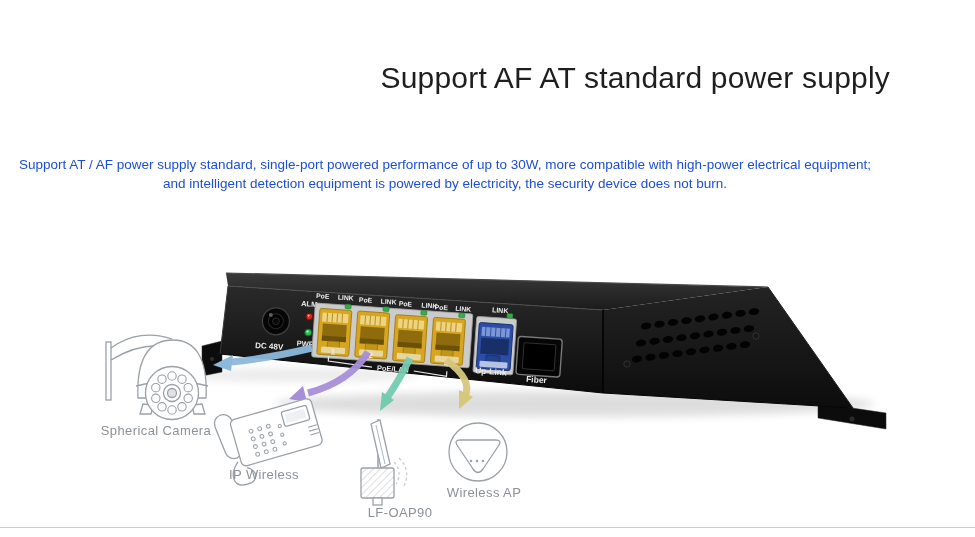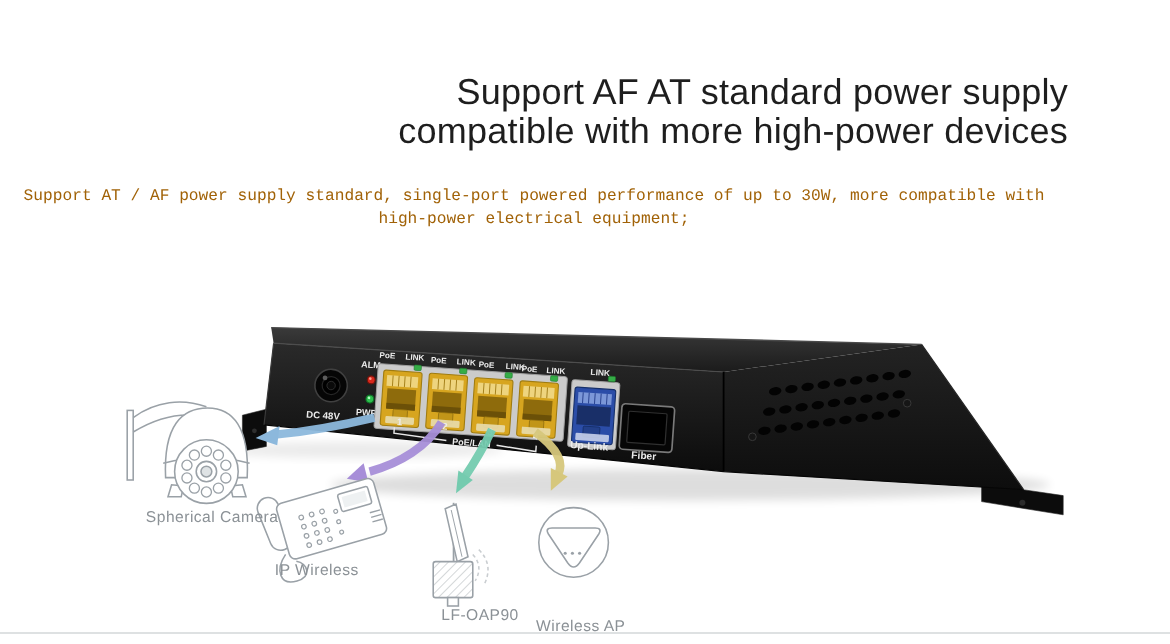--- a/index.html
+++ b/index.html
@@ -13,49 +13,48 @@
   .headline{
     position:absolute;top:62px;left:0;width:890px;margin:0;
     text-align:right;
     font-size:30px;line-height:32px;font-weight:400;
     color:#1e1e1e;letter-spacing:0.2px;
   }
   .description{
     position:absolute;top:155px;left:0;width:890px;margin:0;
     text-align:center;
     font-size:13.5px;line-height:19px;font-weight:400;
-    color:#a16207;
-    font-family:Liberation Mono, monospace;
+    color:#1d4ed8;
   }
   .figure-svg{position:absolute;left:0;top:0;width:975px;height:537px;}
   .figure-svg text{font-family:"Liberation Sans", sans-serif;fill:#ececec;}
   .panel-label{font-weight:700;}
   .peripheral-label{
     position:absolute;
     text-align:center;
     font-size:13px;letter-spacing:0.4px;
     color:#8b9196;
   }
-  .label-camera{left:80px;top:423px;width:152px;text-align:right;}
+  .label-camera{left:80px;top:423px;width:152px;}
   .label-phone{left:200px;top:467px;width:128px;}
   .label-oap{left:350px;top:505px;width:100px;}
-  .label-wap{left:429px;top:514px;width:110px;}
+  .label-wap{left:429px;top:485px;width:110px;}
   .divider{
     position:absolute;left:0;top:527px;width:975px;height:1px;
     background:#c9cdd0;
   }
 </style>
 </head>
 <body>
 
 <div class="canvas">
 
-  <h1 class="headline"><span>Support AF AT standard power supply</span><br><span>compatible with more high-power devices</span></h1>
-
-  <p class="description"><span>Support AT / AF power supply standard, single-port powered performance of up to 30W, more compatible with high-power electrical equipment;</span><br></p>
+  <h1 class="headline"><span>Support AF AT standard power supply</span><br></h1>
+
+  <p class="description"><span>Support AT / AF power supply standard, single-port powered performance of up to 30W, more compatible with high-power electrical equipment;</span><br><span>and intelligent detection equipment is powered by electricity, the security device does not burn.</span></p>
 
   <svg class="figure-svg" viewBox="0 0 975 537">
     <defs>
       <filter id="soft" x="-30%" y="-30%" width="160%" height="160%">
           <feGaussianBlur stdDeviation="4"></feGaussianBlur>
         </filter>
       <linearGradient id="gTop" x1="0" y1="0" x2="0" y2="1">
         <stop offset="0" stop-color="#3a3a3a"></stop>
           <stop offset="1" stop-color="#1b1b1b"></stop>
       </linearGradient>

